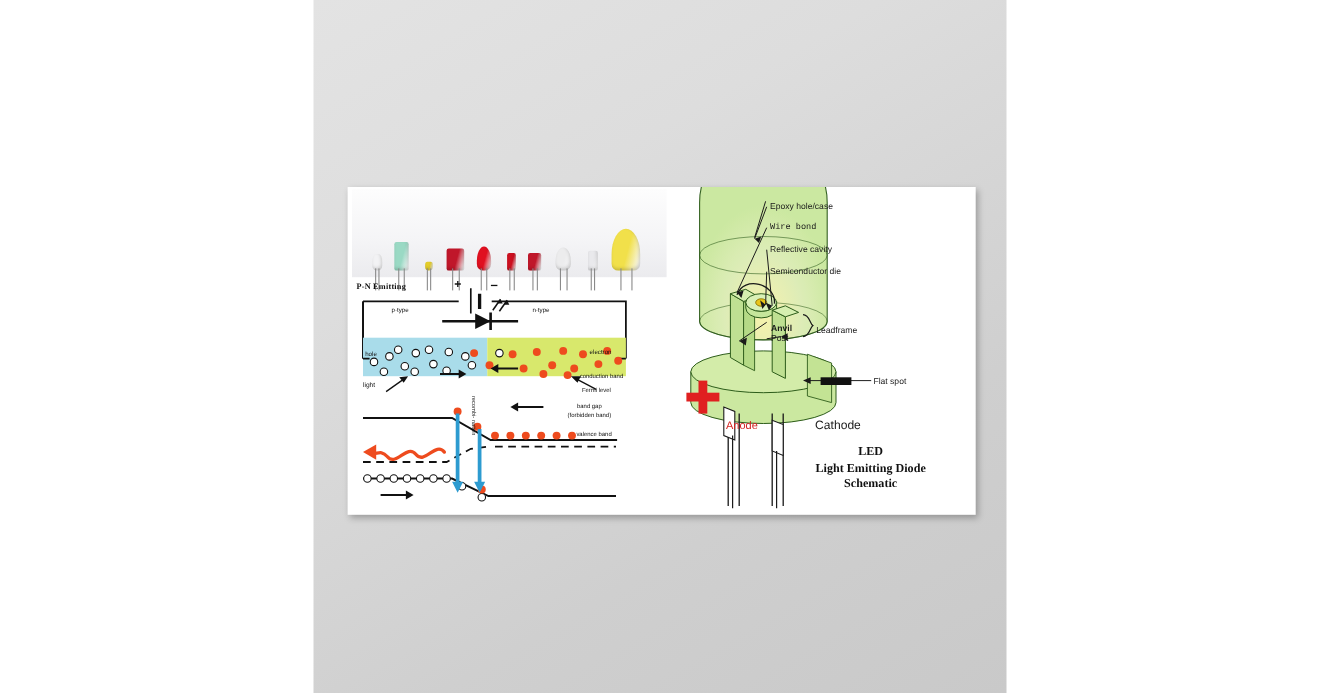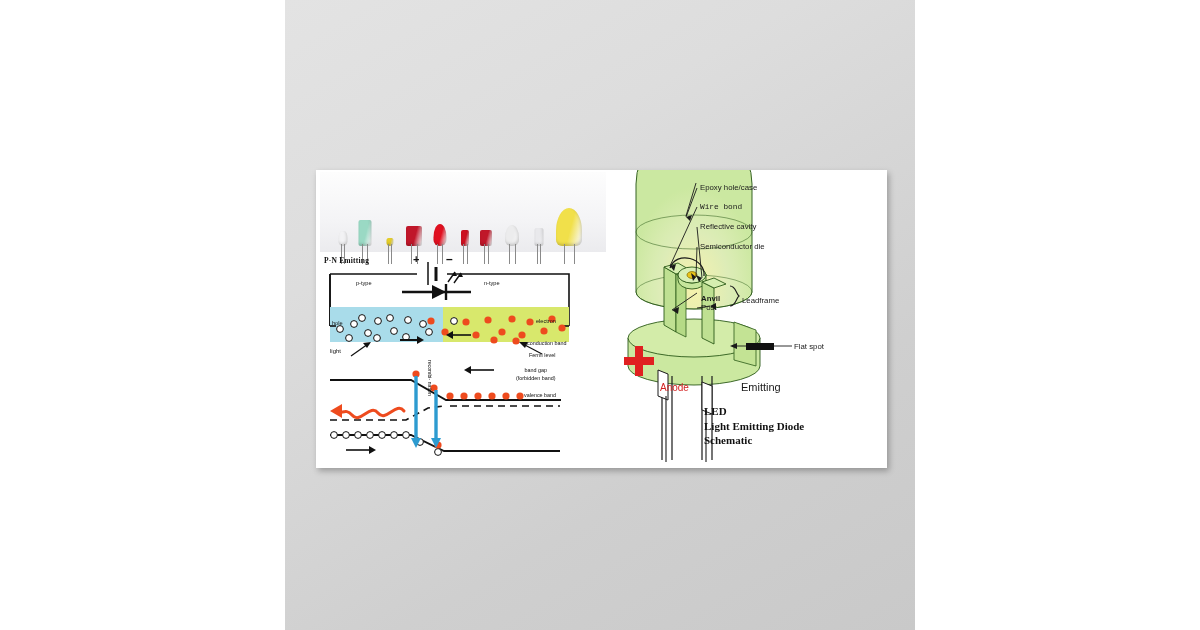--- a/index.html
+++ b/index.html
@@ -56,21 +56,21 @@
   
   .right{position:absolute;left:290px;top:0;width:281px;height:298px;}
   .rlbl{position:absolute;font:7.8px "Liberation Sans",sans-serif;color:#1a1a1a;white-space:nowrap;}
   .anode{position:absolute;left:18px;top:212px;font:10px "Liberation Sans",sans-serif;color:#d32020;margin-left:36px;}
   .cathode{position:absolute;left:135px;top:211px;font:11px "Liberation Sans",sans-serif;color:#1a1a1a;}
   .plusBig{position:absolute;left:18px;top:176px;width:30px;height:30px;}
   .plusBig:before,.plusBig:after{content:"";position:absolute;background:#e02020;}
   .plusBig:before{left:11px;top:0;width:8px;height:30px;}
   .plusBig:after{left:0;top:11px;width:30px;height:8px;}
   .minusBig{position:absolute;left:140px;top:173px;width:28px;height:7px;background:#111;}
-  .title{position:absolute;left:98px;top:234px;width:175px;text-align:left;
+  .title{position:absolute;left:98px;top:234px;width:175px;text-align:center;
          font:bold 11px "Liberation Serif",serif;color:#111;line-height:14.5px;}
 </style>
 </head>
 <body>
 
 <div id="stage">
 
   <div class="backdrop"></div>
 
   <div class="poster">
@@ -327,21 +327,21 @@
         <polygon points="90,107 85,103 87,111" fill="#1a1a1a"></polygon>
         <polygon points="66,140 73,137 72,144" fill="#1a1a1a"></polygon>
         <polygon points="104,136 110,133 110,140" fill="#1a1a1a"></polygon>
 
         <path d="M124 116 C130 116,130 124,133 126 C130 128,130 136,124 136" stroke="#1a1a1a" stroke-width="1.1" fill="none"></path>
       </svg>
 
       <div class="plusBig"></div>
       <div class="minusBig"></div>
       <div class="anode">Anode</div>
-      <div class="cathode">Emitting</div>
+      <div class="cathode">Cathode</div>
 
       <div id="callouts">
           <div class="rlbl" style="left: 94px; top: 13px;">Epoxy hole/case</div>
           <div class="rlbl" style="left: 94px; top: 33px; font-family: Liberation Mono, monospace;">Wire bond</div>
           <div class="rlbl" style="left: 94px; top: 52px;">Reflective cavity</div>
           <div class="rlbl" style="left: 94px; top: 72px; text-align: right;">Semiconductor die</div>
           <div class="rlbl" style="left: 95px; top: 124px; font-weight: bold;">Anvil</div>
           <div class="rlbl" style="left: 95px; top: 133px; text-align: right;">Post</div>
           <div class="rlbl" style="left: 136px; top: 126px; text-align: center;">Leadframe</div>
           <div class="rlbl" style="left: 188px; top: 172px;">Flat spot</div>

